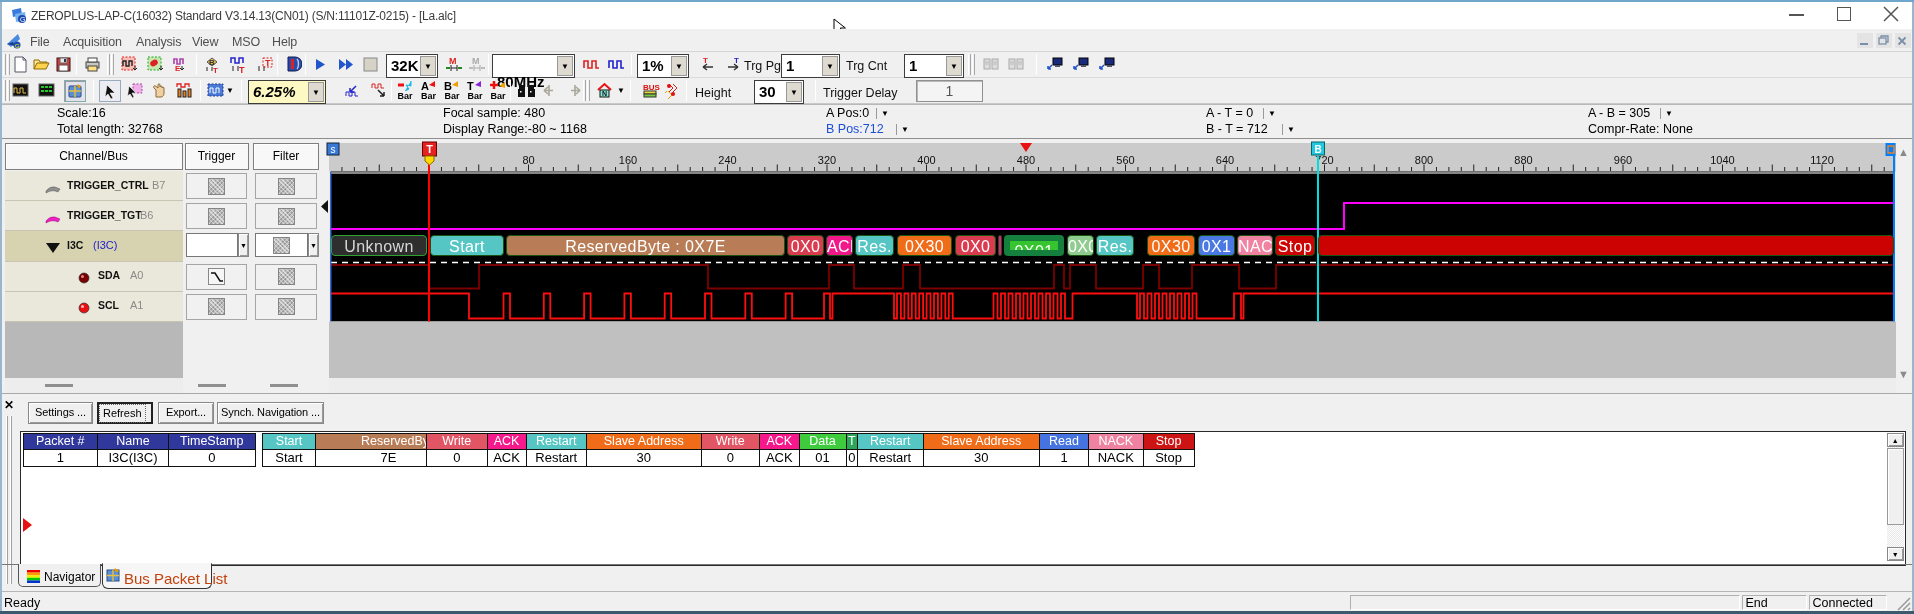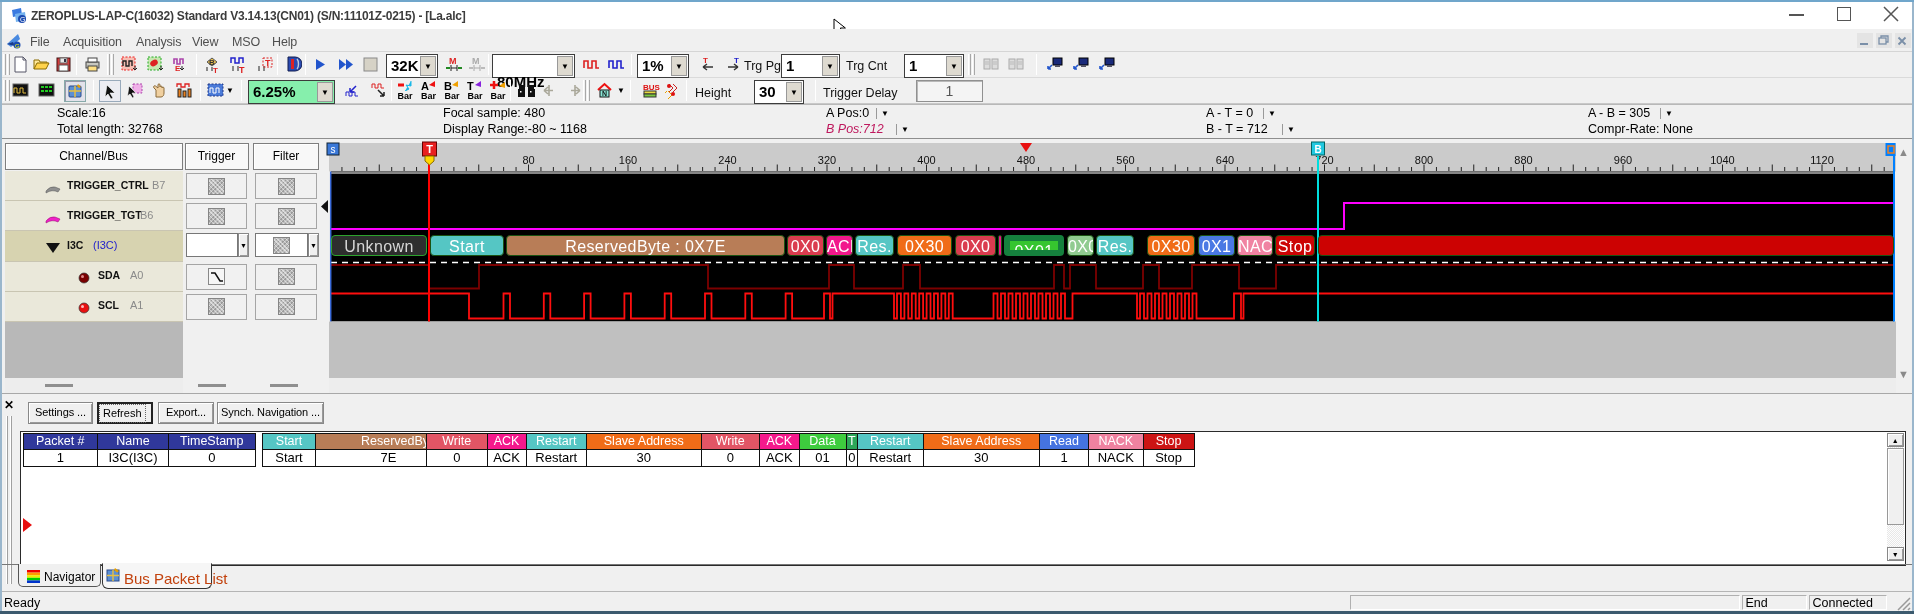--- a/index.html
+++ b/index.html
@@ -11,21 +11,21 @@
 <div class="abs" style="left:0;top:2px;width:2px;height:612px;background:#9ab6cc;"></div>
 <div class="abs" style="right:0;top:2px;width:2px;height:612px;background:#9ab6cc;"></div>
 <div class="abs" style="left:0;top:611px;width:1914px;height:3px;background:#3c5a6e;"></div>
 <div class="abs" style="left:2px;top:2px;width:1910px;height:27px;background:#fff;"></div>
 <div class="abs" style="left:10px;top:7px;"><svg width="17" height="17" viewBox="0 0 17 17">
       <path d="M2 3l9-2 1 7-9 2z" fill="#3a7ae0"></path>
       <path d="M5 7l10-2 1 8-10 2z" fill="#74b2ee"></path>
       <circle cx="12" cy="12" r="4" fill="#1a4ab0"></circle>
       <text x="10" y="15" font-size="7" fill="#fff">G</text>
     </svg></div>
-<span class="abs" style="left:31px;top:8.5px;font-size:12px;letter-spacing:-0.22px;color:#3c3c3c;font-weight:bold;">ZEROPLUS-LAP-C(16032) Standard V3.14.13(CN01) (S/N:11101Z-0215) - [La.alc]</span>
+<span class="abs" style="left:31px;top:8.5px;font-size:12px;letter-spacing:-0.22px;color:#3c3c3c;">ZEROPLUS-LAP-C(16032) Standard V3.14.13(CN01) (S/N:11101Z-0215) - [La.alc]</span>
 <div class="abs" style="left:1789px;top:14px;width:15px;height:2px;background:#555;"></div>
 <div class="abs" style="left:1837px;top:7px;width:14px;height:14px;border:1.5px solid #555;"></div>
 <svg class="abs" style="left:1883px;top:6px;" width="16" height="16">
     <path d="M1 1l14 14M15 1L1 15" stroke="#555" stroke-width="1.5"></path>
   </svg>
 <svg class="abs" style="left:833px;top:18px;" width="14" height="20">
     <path d="M1 1v14l4-4 3 7 2.4-1-3-7h5z" fill="#fff" stroke="#000"></path>
   </svg>
 <div class="abs" style="left:2px;top:29px;width:1910px;height:23px;background:#f0f0f0;border-bottom:1px solid #d5d5d5;"></div>
 <div class="abs" style="left:6px;top:32px;"><svg width="15" height="17" viewBox="0 0 15 17">
@@ -233,21 +233,21 @@
       <rect x="7" y="9" width="3" height="6" fill="#e88020" stroke="#222"></rect>
       <rect x="12" y="7" width="3" height="8" fill="#e88020" stroke="#222"></rect>
     </svg></div>
 <div style="position:absolute;left:200px;top:80px;width:1px;height:21px;background:#b5b5b5;border-right:1px solid #fff;"></div>
 <div style="position:absolute;left:207px;top:82px;width:18px;height:18px;"><svg width="17" height="17" viewBox="0 0 17 17">
       <rect x="1" y="2" width="15" height="12" fill="#4a7ad8" stroke="#223a8a" stroke-dasharray="2 1.5"></rect>
       <path d="M3 11V6h3v5h3V6h3v5" fill="none" stroke="#fff"></path>
     </svg></div>
 <span class="abs" style="left:226px;top:86px;font-size:8px;color:#000;">▼</span>
 <div style="position:absolute;left:241px;top:80px;width:1px;height:21px;background:#b5b5b5;border-right:1px solid #fff;"></div>
-<div style="position:absolute;left:248px;top:79.5px;width:87px;height:24px;background:#86efac;border:1.5px solid #3c3c3c;">
+<div style="position:absolute;left:248px;top:79.5px;width:78px;height:24px;background:#fef9c3;border:1.5px solid #3c3c3c;font-style:italic;">
     <span style="position:absolute;left:4px;top:2px;font-size:15px;font-weight:bold;color:#000;">6.25%</span>
     <span style="position:absolute;right:1px;top:1px;bottom:1px;width:16px;background:#dedad0;border:1px solid #999;text-align:center;font-size:8px;line-height:19px;color:#000;">▼</span>
   </div>
 <div style="position:absolute;left:344px;top:82px;width:19px;height:18px;"><svg width="19" height="17" viewBox="0 0 19 17">
       <path d="M14 2l-6 6m6-6h-4m4 0v4" stroke="#22c" fill="none" stroke-width="1.5" transform="rotate(180 10 6)"></path>
       <path d="M2 14v-4h3v4h3v-4h3v4h3" fill="none" stroke="#22c"></path>
     </svg></div>
 <div style="position:absolute;left:370px;top:82px;width:19px;height:18px;"><svg width="19" height="17" viewBox="0 0 19 17">
       <path d="M2 6V2h3v4h3V2h3v4h3" fill="none" stroke="#d22"></path>
       <path d="M8 8l6 6m0 0v-4m0 4h-4" stroke="#222" fill="none" stroke-width="1.5"></path>
@@ -316,21 +316,21 @@
   </div>
 <div style="position:absolute;left:815px;top:80px;width:1px;height:21px;background:#b5b5b5;border-right:1px solid #fff;"></div>
 <span style="position:absolute;left:823px;top:85.5px;font-size:12.5px;color:#111;">Trigger Delay</span>
 <div class="abs" style="left:916px;top:80px;width:67px;height:22px;background:#f4f4f4;border:1px solid #909090;box-shadow:inset 1px 1px 0 #b8b8b8;text-align:center;font-size:14px;color:#555;line-height:20px;">1</div>
 <div class="abs" style="left:2px;top:104px;width:1910px;height:35px;background:#f0f0f0;border-top:1px solid #b8b8b8;border-bottom:1px solid #8e8e8e;"></div>
 <span class="abs" style="left:57px;top:106px;font-size:12.5px;color:#000;">Scale:16</span>
 <span class="abs" style="left:57px;top:122px;font-size:12.5px;color:#000;">Total length: 32768</span>
 <span class="abs" style="left:443px;top:106px;font-size:12.5px;color:#000;">Focal sample: 480</span>
 <span class="abs" style="left:443px;top:122px;font-size:12.5px;color:#000;">Display Range:-80 ~ 1168</span>
 <span class="abs" style="left:826px;top:106px;font-size:12.5px;color:#000;">A Pos:0</span>
-<span class="abs" style="left:826px;top:122px;font-size:12.5px;color:#be185d;font-style:italic;">B Pos:712</span>
+<span class="abs" style="left:826px;top:122px;font-size:12.5px;color:#1d4ed8;">B Pos:712</span>
 <span class="abs" style="left:1206px;top:106px;font-size:12.5px;color:#000;">A - T = 0</span>
 <span class="abs" style="left:1206px;top:122px;font-size:12.5px;color:#000;">B - T = 712</span>
 <span class="abs" style="left:1588px;top:106px;font-size:12.5px;color:#000;">A - B = 305</span>
 <span class="abs" style="left:1588px;top:122px;font-size:12.5px;color:#000;">Compr-Rate: None</span>
 <div class="abs" style="left:876px;top:108px;width:1px;height:11px;background:#999;"></div>
 <span class="abs" style="left:881px;top:109px;font-size:8px;color:#000;">▼</span>
 <div class="abs" style="left:896px;top:124px;width:1px;height:11px;background:#999;"></div>
 <span class="abs" style="left:901px;top:125px;font-size:8px;color:#000;">▼</span>
 <div class="abs" style="left:1263px;top:108px;width:1px;height:11px;background:#999;"></div>
 <span class="abs" style="left:1268px;top:109px;font-size:8px;color:#000;">▼</span>

